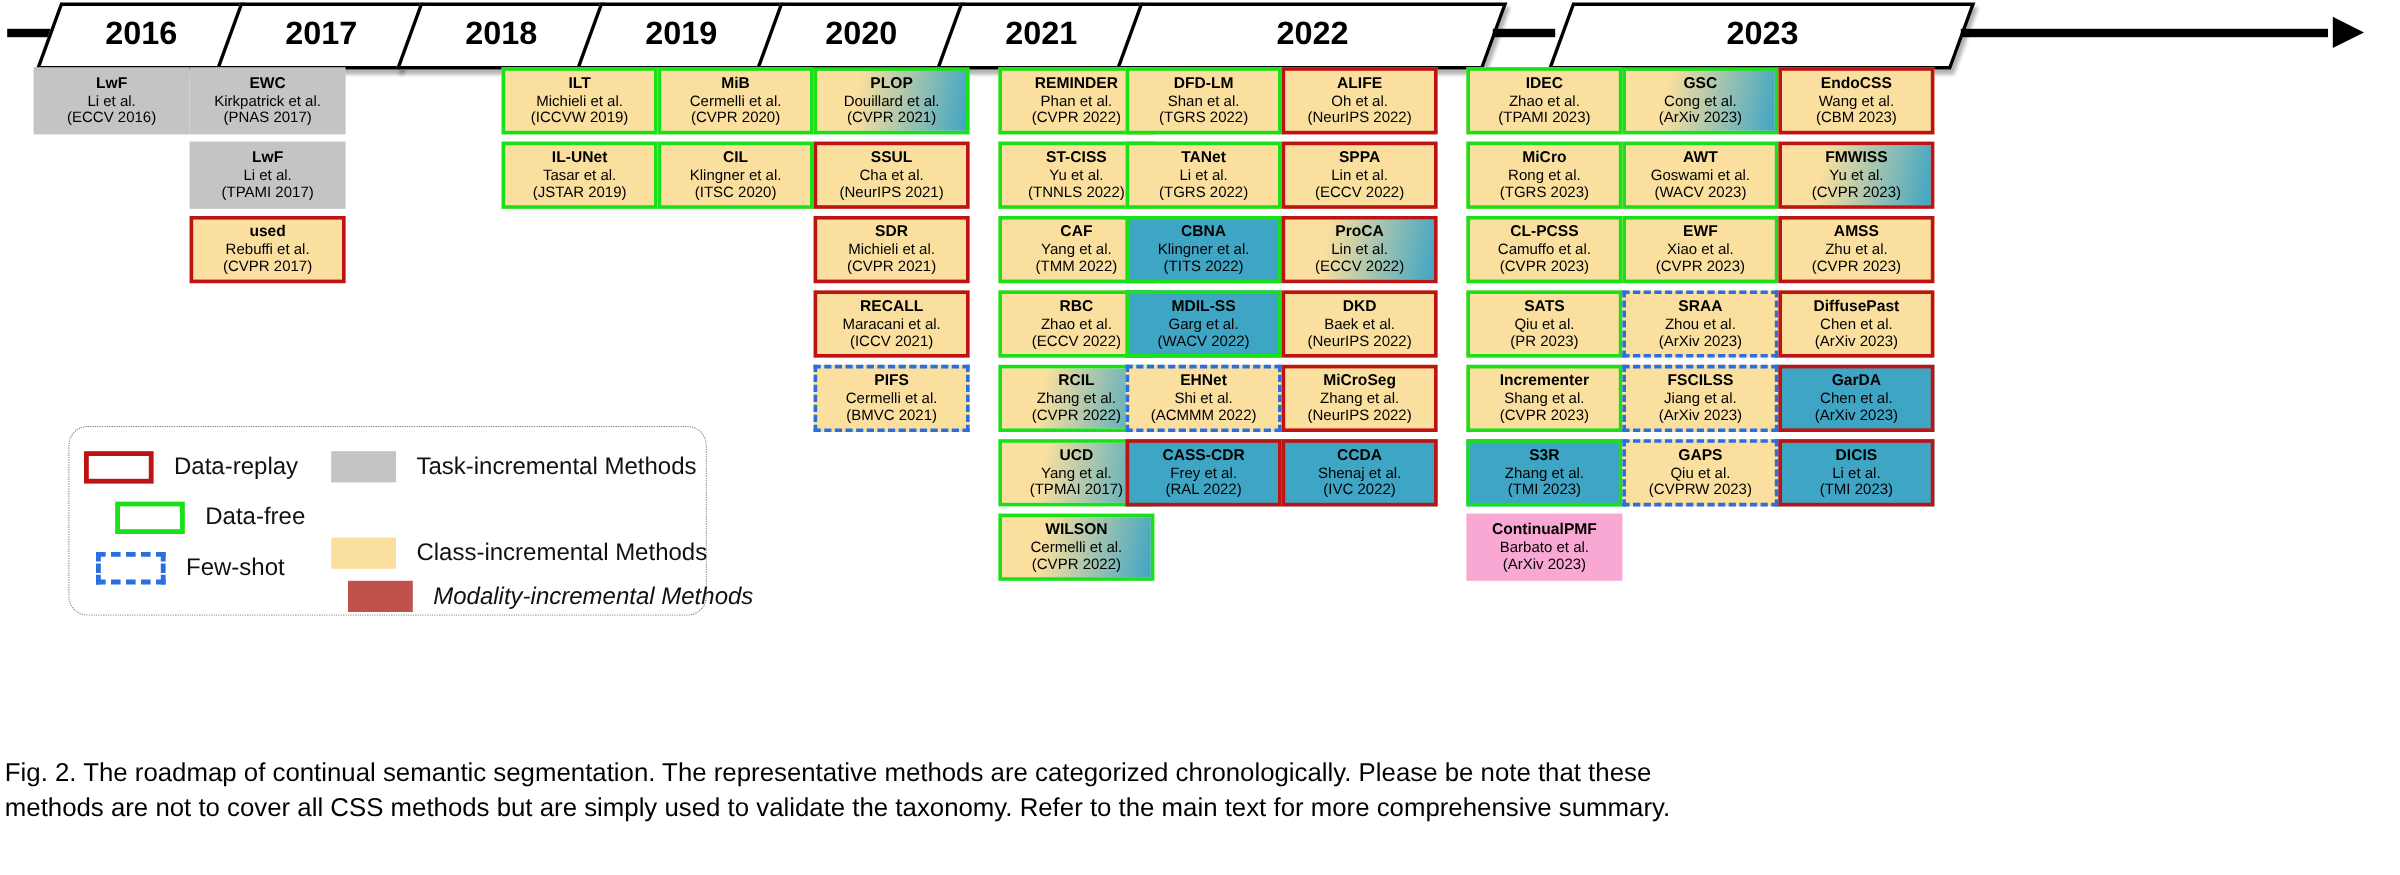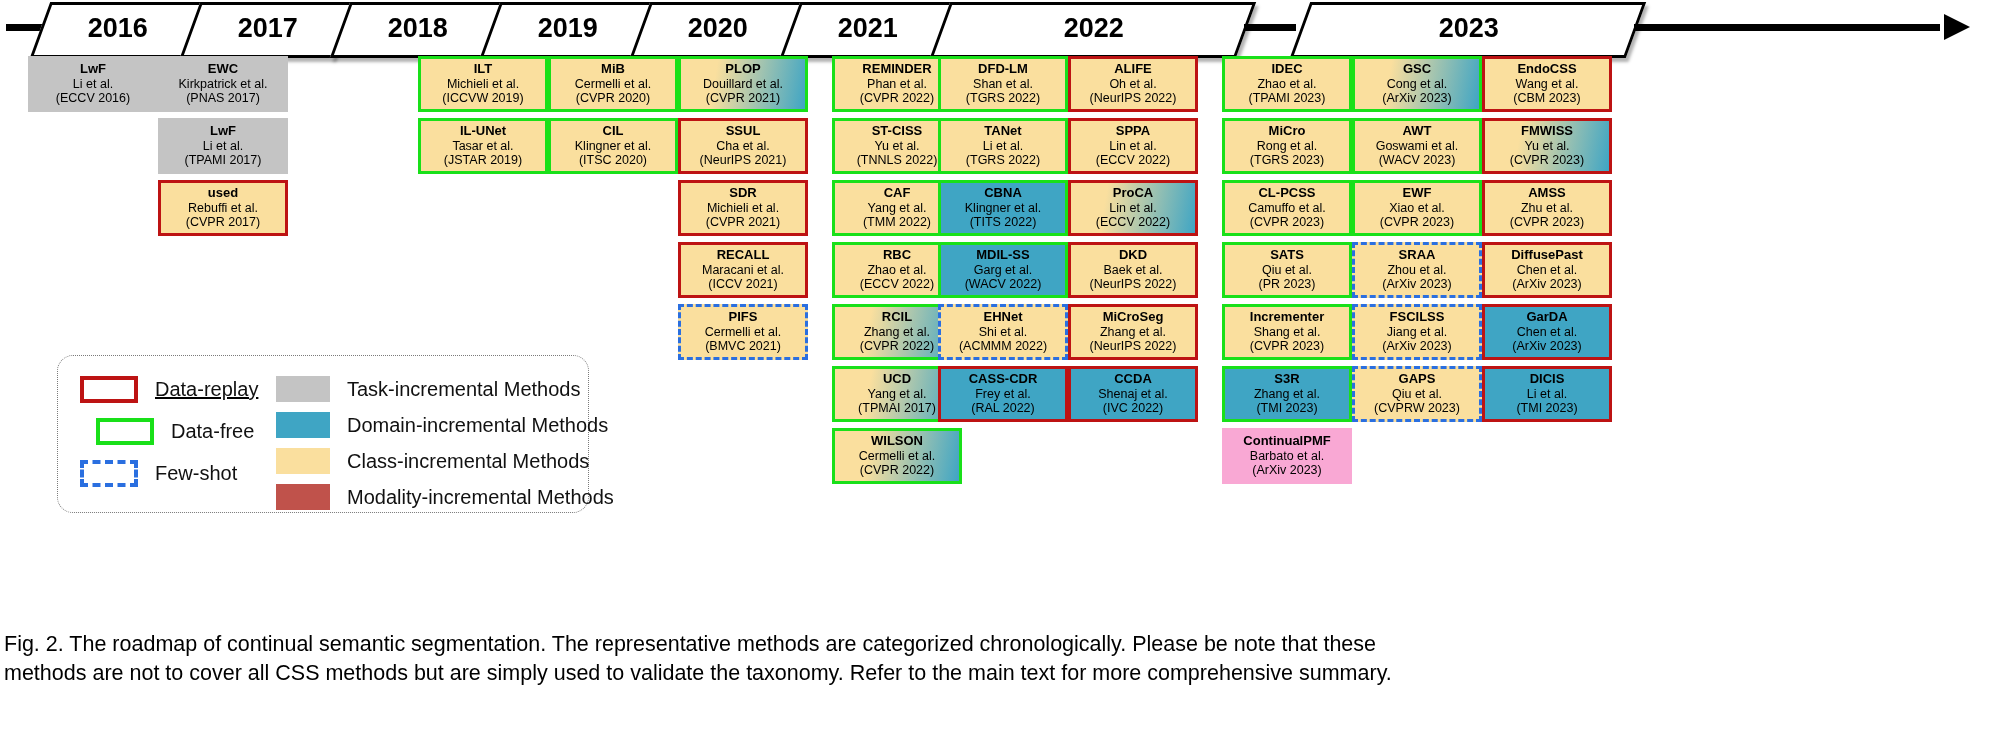--- a/index.html
+++ b/index.html
@@ -363,45 +363,41 @@
       </div>
       <div class="card b-red f-blue">
         <div class="nm">DICIS</div>
         <div class="au">Li et al.</div>
         <div class="vn">(TMI 2023)</div>
       </div>
     </div>
   </div>
 
 <div id="legend">
-    <div class="lg-row" style="left: 22px; top: 20px; text-decoration: underline;">
+    <div class="lg-row" style="left: 12px; top: 20px;">
       <div class="lg-sw sw-red"></div>
       <div class="lg-tx">Data-replay</div>
     </div>
     <div class="lg-row" style="left: 38px; top: 62px;">
       <div class="lg-sw sw-green"></div>
       <div class="lg-tx">Data-free</div>
     </div>
     <div class="lg-row" style="left: 22px; top: 104px;">
       <div class="lg-sw sw-blue"></div>
       <div class="lg-tx">Few-shot</div>
     </div>
     <div class="lg-row" style="left: 218px; top: 20px;">
       <div class="lg-sw sw-solid" style="background: rgb(196, 196, 196); width: 54px; height: 26px;"></div>
       <div class="lg-tx">Task-incremental Methods</div>
     </div>
-    <div class="lg-row" style="left: 218px; top: 56px;">
-      <div class="lg-sw sw-solid" style="background: rgb(63, 165, 196); width: 54px; height: 26px;"></div>
-      <div class="lg-tx">Domain-incremental Methods</div>
-    </div>
     <div class="lg-row" style="left: 218px; top: 92px;">
       <div class="lg-sw sw-solid" style="background: rgb(250, 223, 158); width: 54px; height: 26px;"></div>
       <div class="lg-tx">Class-incremental Methods</div>
     </div>
-    <div class="lg-row" style="left: 218px; top: 128px;">
+    <div class="lg-row" style="left: 232px; top: 128px; font-style: italic;">
       <div class="lg-sw sw-solid" style="background: rgb(192, 82, 75); width: 54px; height: 26px;"></div>
       <div class="lg-tx">Modality-incremental Methods</div>
     </div>
   </div>
 
 <div id="caption">
   <div>Fig. 2. The roadmap of continual semantic segmentation. The representative methods are categorized chronologically. Please be note that these</div>
   <div>methods are not to cover all CSS methods but are simply used to validate the taxonomy. Refer to the main text for more comprehensive summary.</div>
 </div>
 

